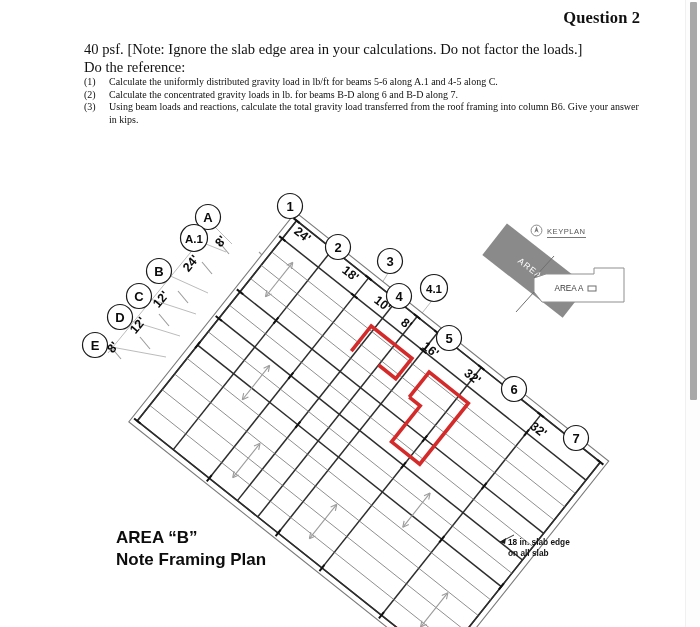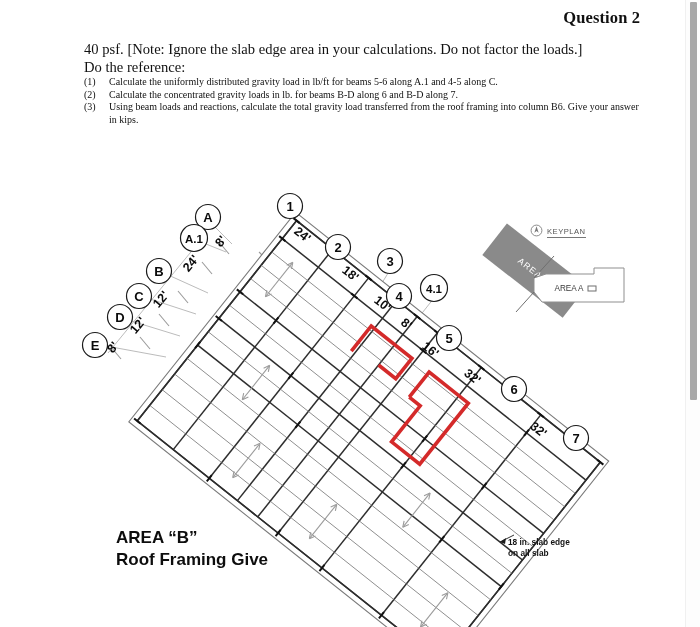--- a/index.html
+++ b/index.html
@@ -396,21 +396,21 @@
 
     <g stroke="#1a1a1a" stroke-width="0.9" fill="none">
       <line x1="500" y1="352" x2="514" y2="345"></line>
       <polygon points="500,352 506,348 505,354" fill="#1a1a1a" stroke="none"></polygon>
     </g>
   </svg>
 </div>
 
 <div id="plan-title">
   <div>AREA “B”</div>
-  <div>Roof Framing Give</div>
+  <div>Note Framing Plan</div>
 </div>
 
 <div id="slab-note">
   <div>18 in. slab edge</div>
   <div>on all slab</div>
 </div>
 
 <div id="keyplan">
   <svg id="keyplan-icon" viewBox="0 0 24 24">
     <circle cx="12" cy="12" r="10" fill="#ffffff" stroke="#7a7a7a" stroke-width="1.6"></circle>

